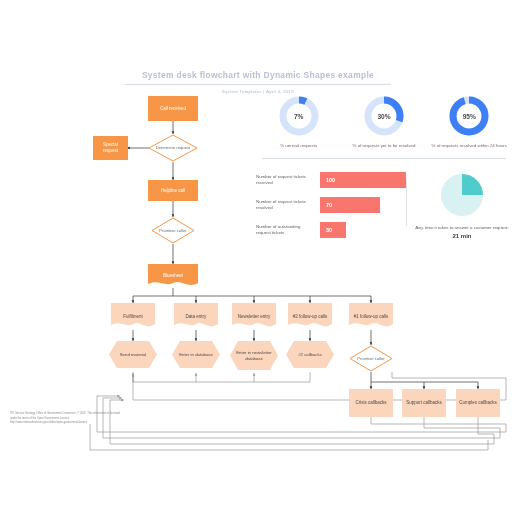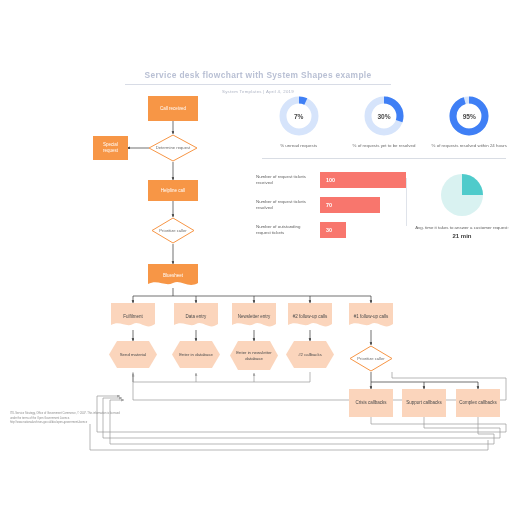--- a/index.html
+++ b/index.html
@@ -94,21 +94,21 @@
     position:absolute;left:10px;top:412px;width:110px;
     font-size:2.7px;line-height:1.7;color:#8a8a8a;
   }
 </style>
 </head>
 <body>
 
 <div id="stage">
 
   <div class="hdr">
-    <div class="hdr-title">Service desk flowchart with System Shapes example</div>
+    <div class="hdr-title">System desk flowchart with Dynamic Shapes example</div>
     <div class="hdr-sub">System Templates  |  April 4, 2019</div>
   </div>
 
   <div class="dash">
     <div class="donut-row">
 
       <div class="donut-cell">
         <div class="donut-wrap">
           <svg width="44" height="44" viewBox="0 0 44 44">
             <circle cx="22" cy="22" r="16" fill="none" stroke="#d6e4fb" stroke-width="7"></circle>

